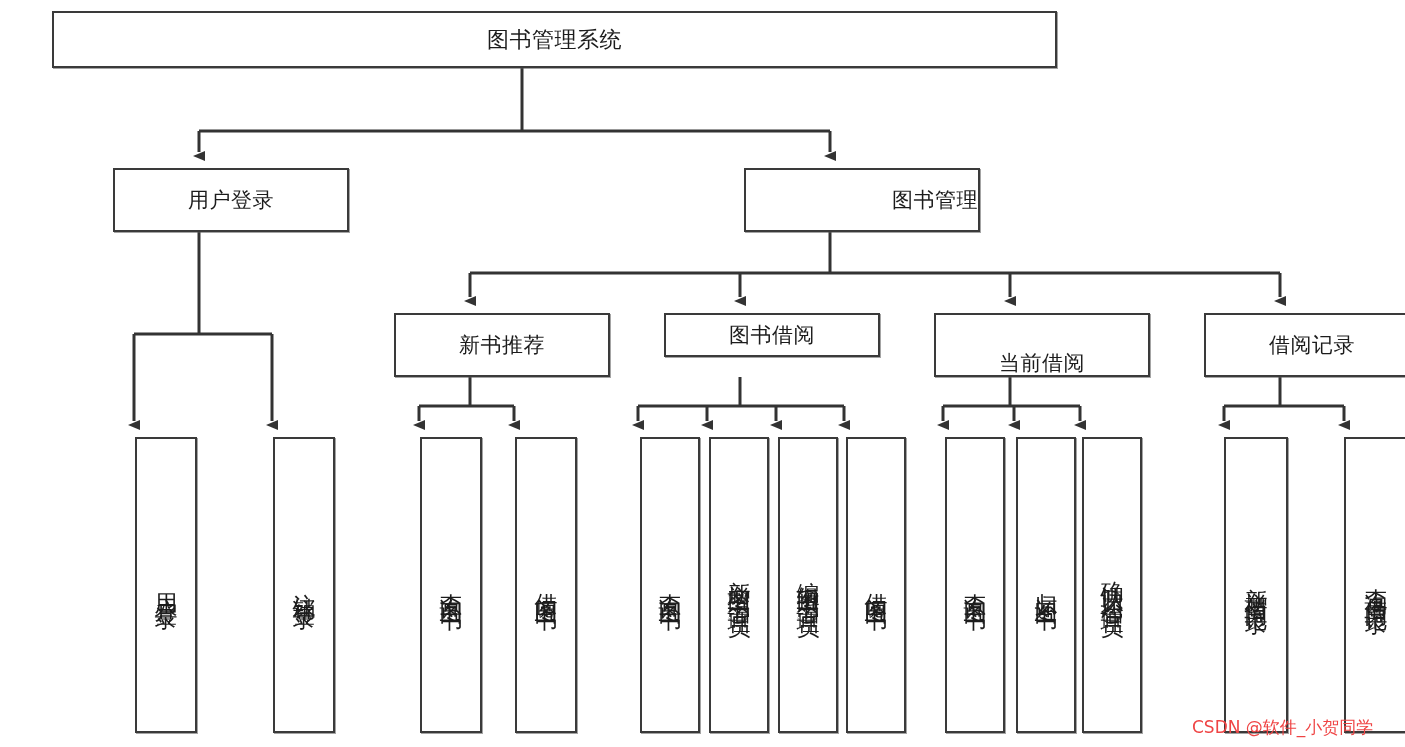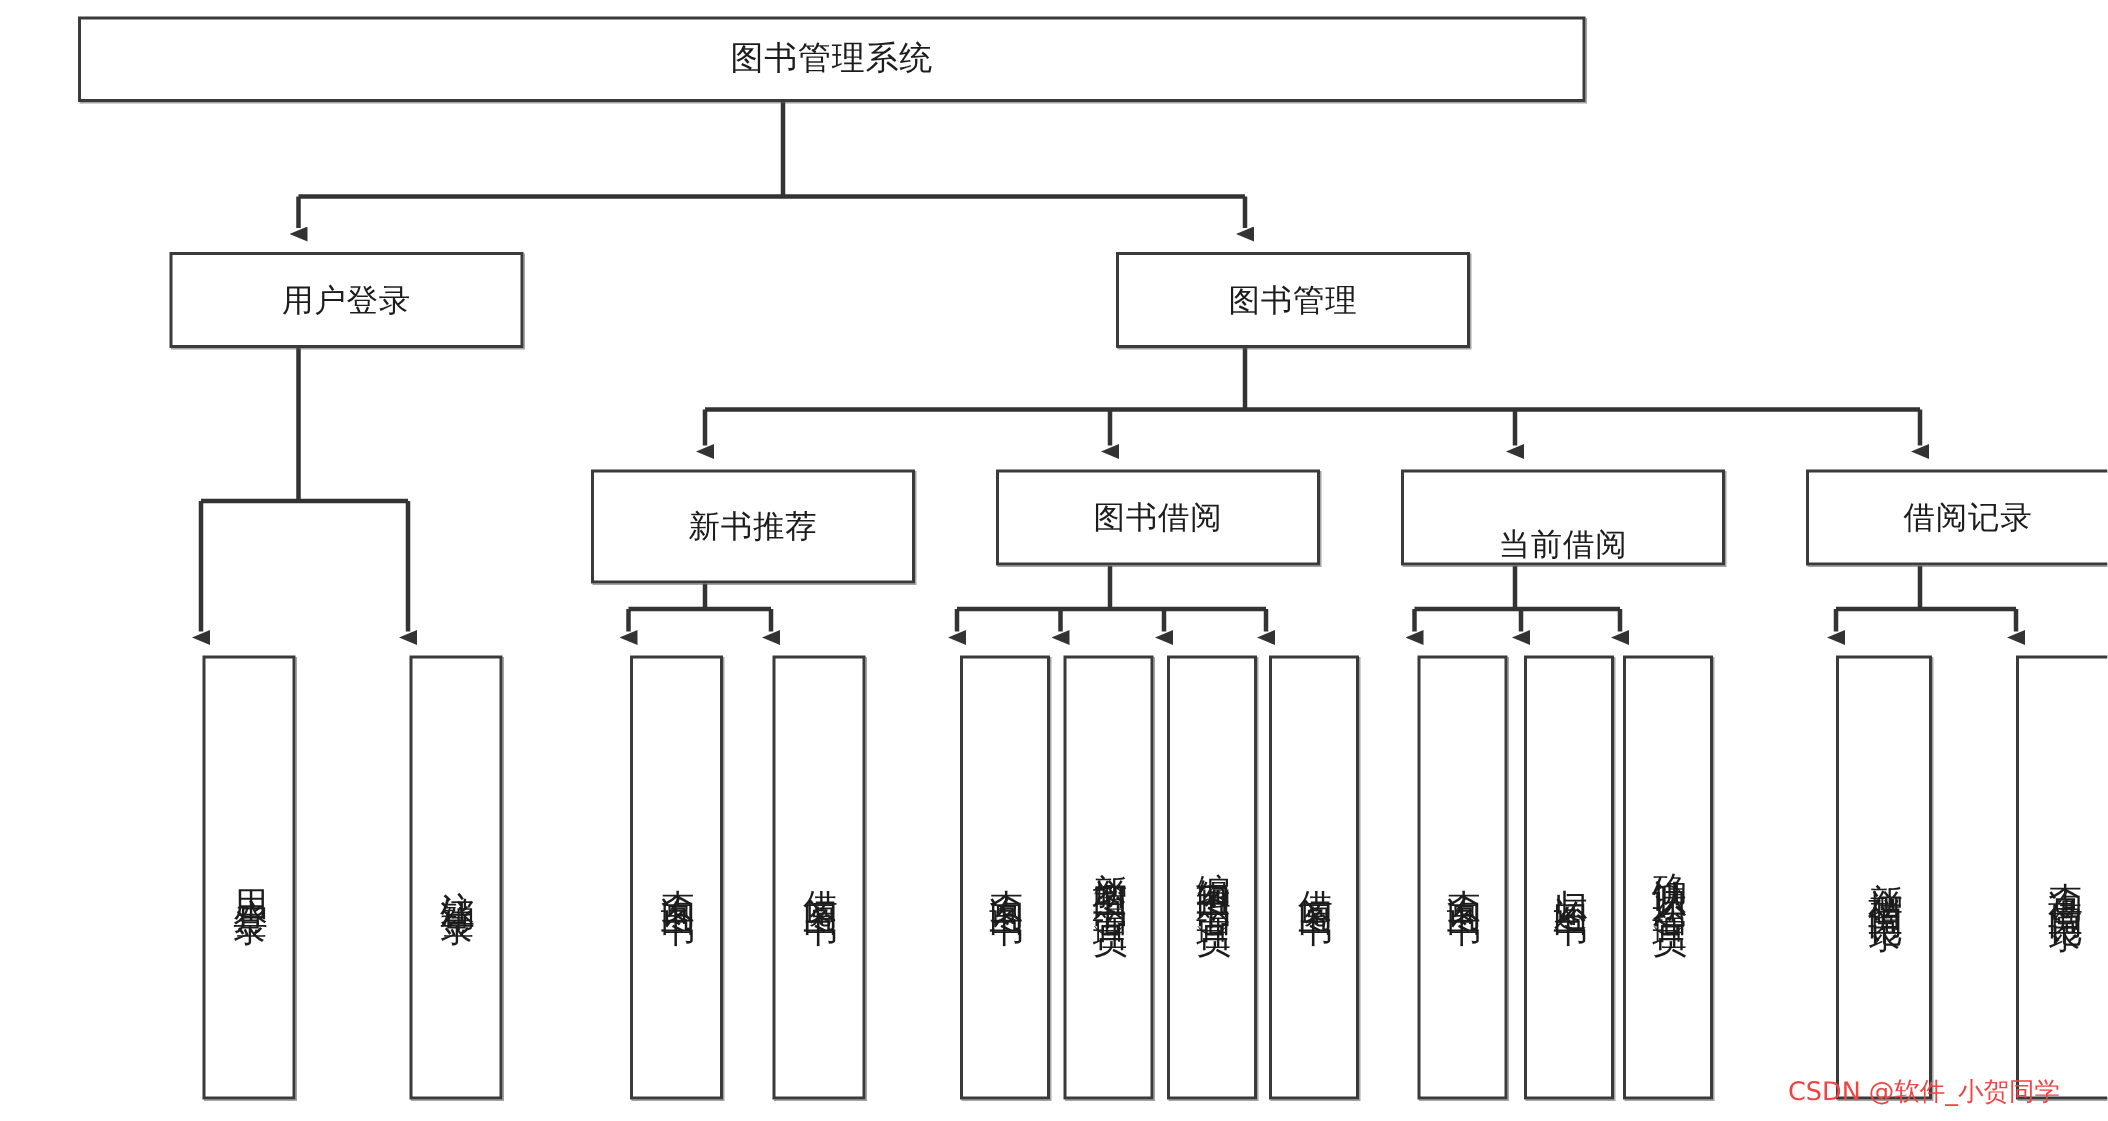--- a/index.html
+++ b/index.html
@@ -128,28 +128,28 @@
     </g>
   </svg>
 
   <div class="node horiz root" style="left:20px; top:11px; width:1005px; height:57px;">
     <span class="label">图书管理系统</span>
   </div>
 
   <div class="node horiz" style="left:81px; top:168px; width:236px; height:64px;">
     <span class="label">用户登录</span>
   </div>
-  <div class="node horiz" style="left:712px; top:168px; width:236px; height:64px;">
+  <div class="node horiz" style="left:712px; top:168px; width:236px; height:64px;justify-content:flex-end;">
     <span class="label">图书管理</span>
   </div>
 
-  <div class="node horiz" style="left:362px; top:313px; width:216px; height:76px;">
+  <div class="node horiz" style="left:362px; top:313px; width:216px; height:64px;">
     <span class="label">新书推荐</span>
   </div>
-  <div class="node horiz" style="left:632px; top:313px; width:216px; height:64px;">
+  <div class="node horiz" style="left:632px; top:313px; width:216px; height:44px;">
     <span class="label">图书借阅</span>
   </div>
   <div class="node horiz" style="left:902px; top:313px; width:216px; height:64px;align-items:flex-end;">
     <span class="label">当前借阅</span>
   </div>
   <div class="node horiz" style="left:1172px; top:313px; width:216px; height:64px;">
     <span class="label">借阅记录</span>
   </div>
 
   <div class="node vert" style="left:103px; top:437px; width:62px; height:296px;">

